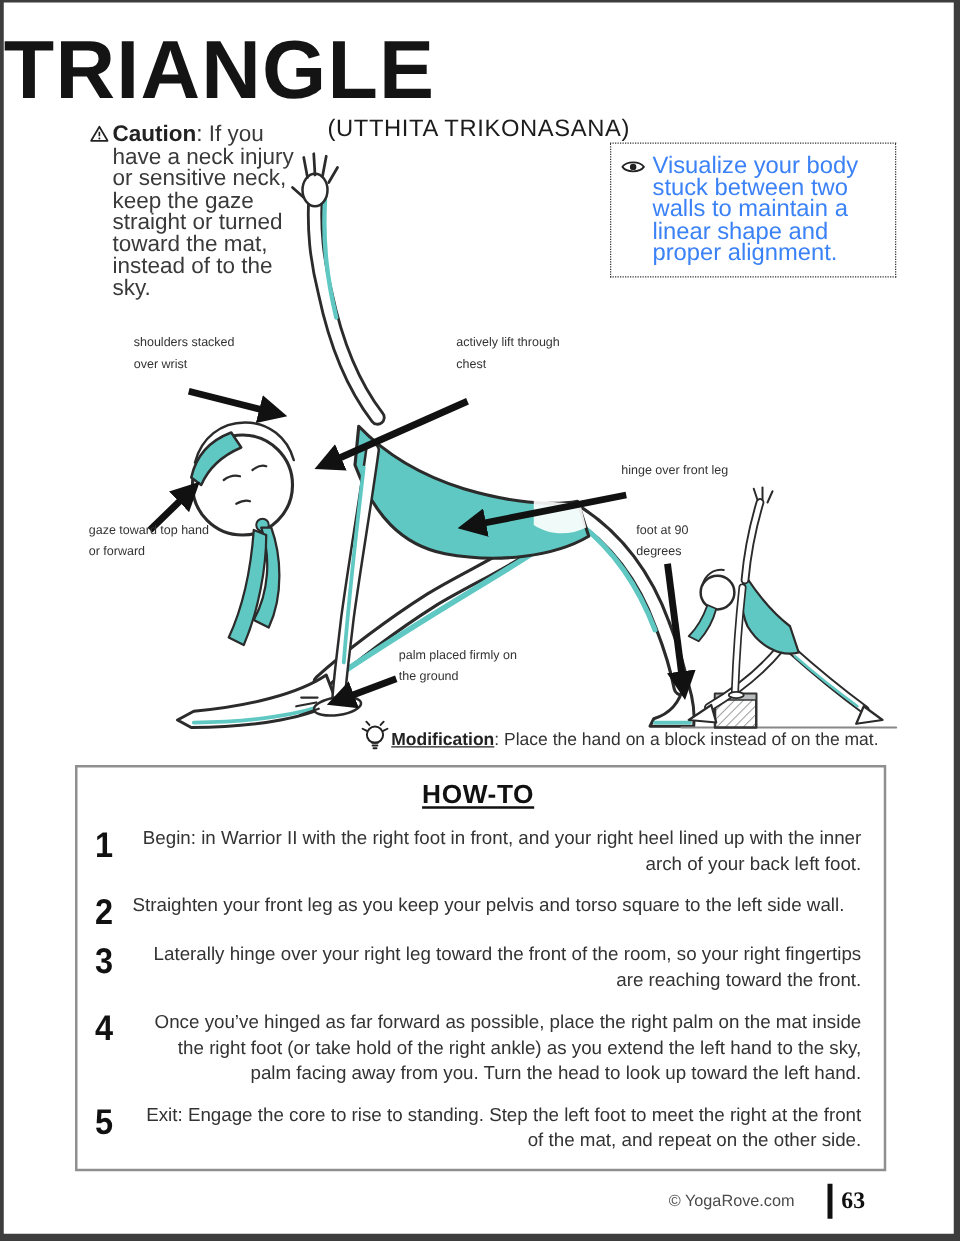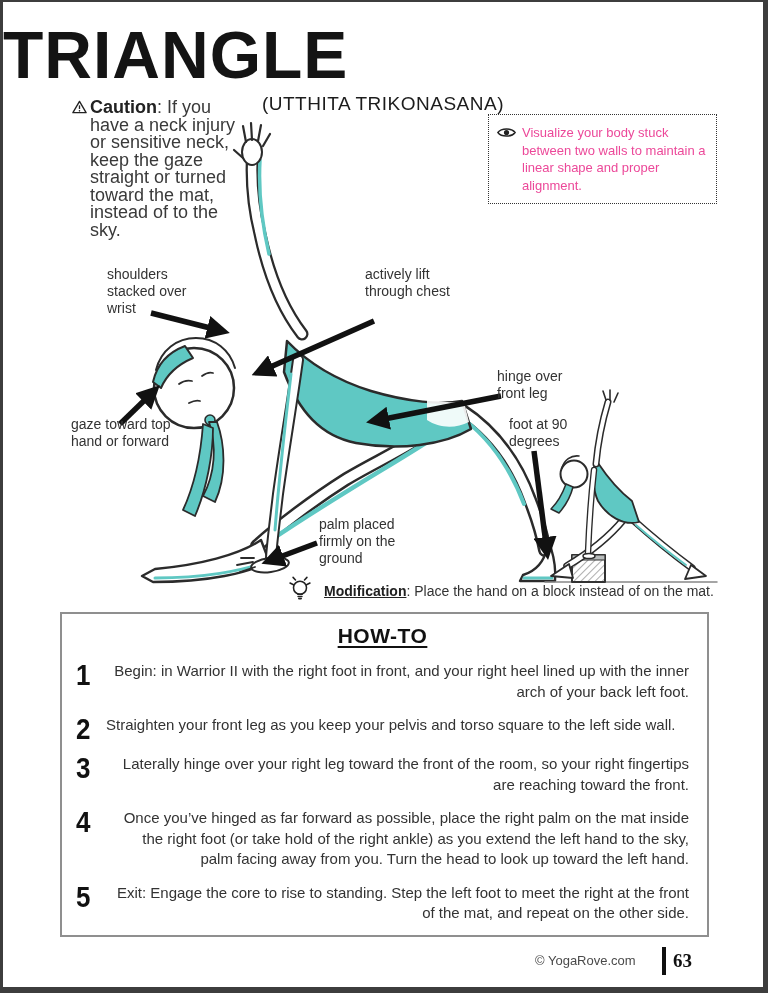--- a/index.html
+++ b/index.html
@@ -19,33 +19,33 @@
   }
   .caution {
     position:absolute; left:69px; top:97px; width:170px;
     display:flex; gap:3px; font-size:18px; line-height:17.5px; color:#3a3a3a;
   }
   .caution .cicon { flex:none; padding-top:1px; }
   .caution b { color:#222; }
   .viz {
     position:absolute; left:485px; top:112px; width:229px;
     border:1.5px dotted #333; padding:9px 6px 9px 8px;
-    display:flex; gap:6px; font-size:13px; line-height:17.5px; color:#ec4899;
+    display:flex; gap:6px; font-size:19px; line-height:17.5px; color:#3b82f6;
   }
   .viz .vicon { flex:none; padding-top:2px; }
-  .note { position:absolute; font-size:14px; line-height:17px; color:#333; }
+  .note { position:absolute; font-size:10px; line-height:17px; color:#333; }
   #note-shoulders { left:104px; top:264px; width:96px; }
   #note-chest     { left:362px; top:264px; width:86px; }
   #note-gaze      { left:68px;  top:414px; width:102px; }
   #note-hinge     { left:494px; top:366px; width:92px; }
   #note-foot      { left:506px; top:414px; width:80px; }
   #note-palm      { left:316px; top:514px; width:100px; }
   .figure-svg { position:absolute; left:0; top:110px; width:768px; height:490px; }
   .modline {
-    position:absolute; left:284px; top:573px; display:flex; align-items:center; gap:11px;
+    position:absolute; left:284px; top:573px; display:flex; align-items:center; gap:0;
     font-size:14px; color:#333;
   }
   .modline .mlabel { font-weight:bold; text-decoration:underline; color:#222; }
   .howto {
     position:absolute; left:57px; top:610px; width:649px; height:325px;
     border:2px solid #8f8f8f; padding:8px 18px 0 14px; background:#fff;
   }
   .howto-title {
     text-align:center; font-size:21px; font-weight:bold; color:#111;
     text-decoration:underline; text-underline-offset:3px; letter-spacing:0.5px;

